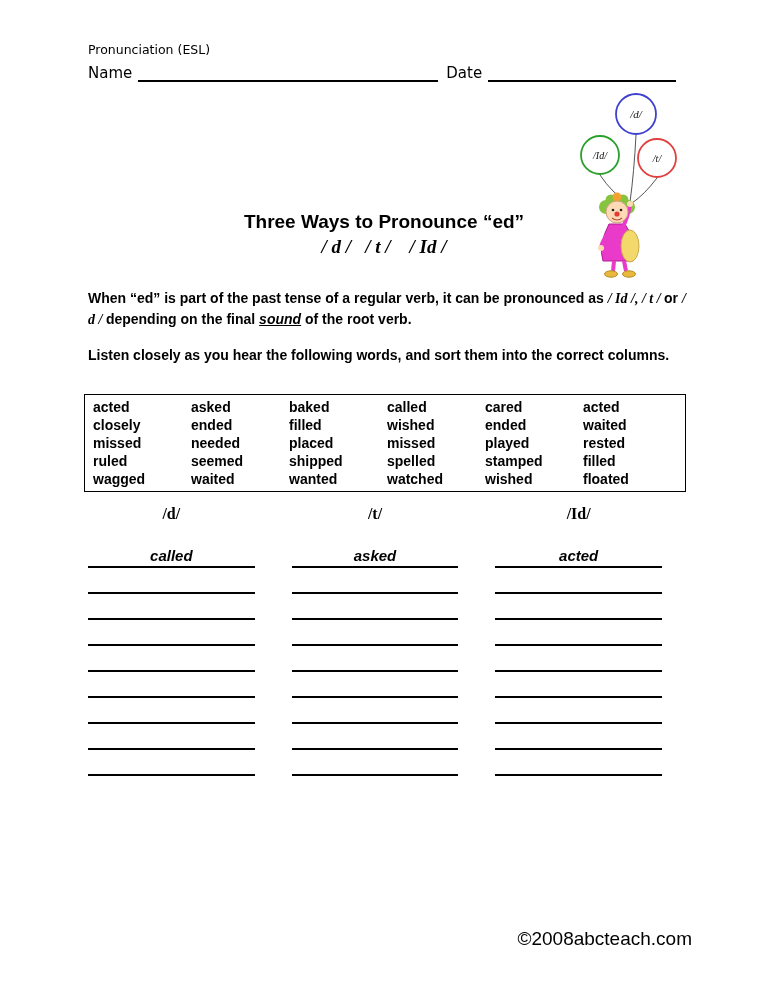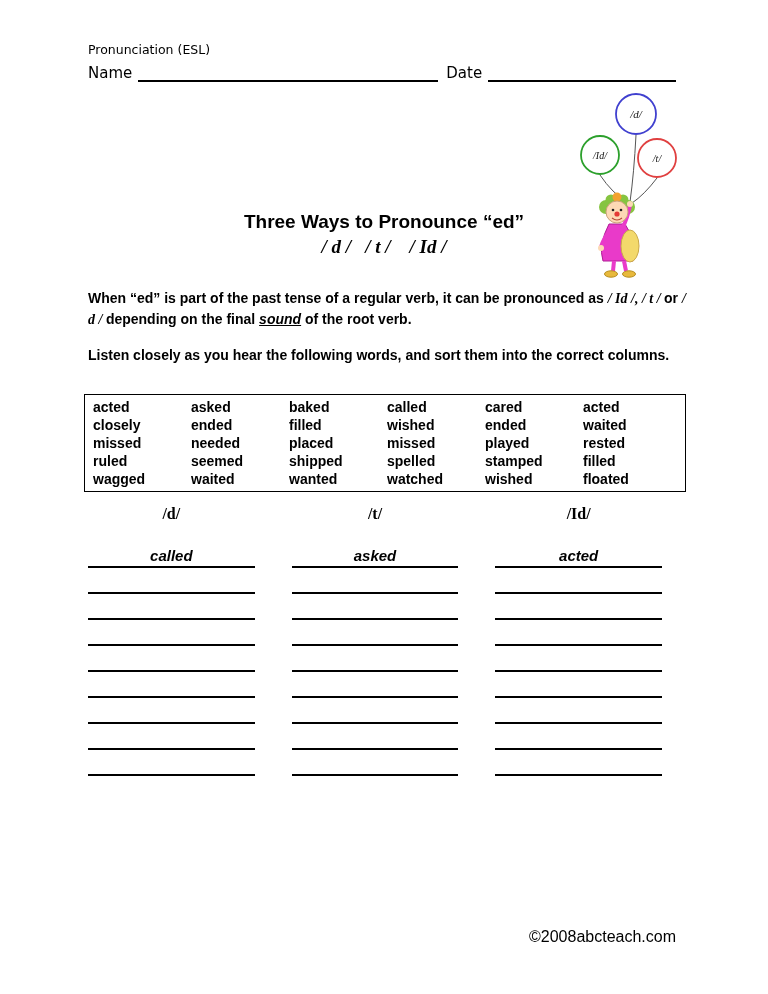--- a/index.html
+++ b/index.html
@@ -40,21 +40,21 @@
   .sort-section {
     position:absolute; top:504px; left:88px; width:574px;
     display:grid; grid-template-columns:repeat(3,1fr); column-gap:37px;
   }
   .sort-header { text-align:center; font-family:"Liberation Serif", serif; font-weight:bold; font-size:16px; line-height:20px; }
   .answer-line { border-bottom:2px solid #000; }
   .answer-line.example { height:34px; margin-top:10px; display:flex; align-items:flex-end; justify-content:center; }
   .answer-text { font-weight:bold; font-style:italic; font-size:15px; padding-bottom:2px; }
   .answer-line.blank { height:26px; }
   
-  .footer { position:absolute; top:928px; right:92px; font-size:16px; }
+  .footer { position:absolute; top:928px; right:76px; font-size:19px; }
 </style>
 </head>
 <body>
 
 <div class="page">
 
   <div class="header">
     <div class="course-label">Pronunciation (ESL)</div>
     <div class="name-date-row">
       <span>Name</span>

